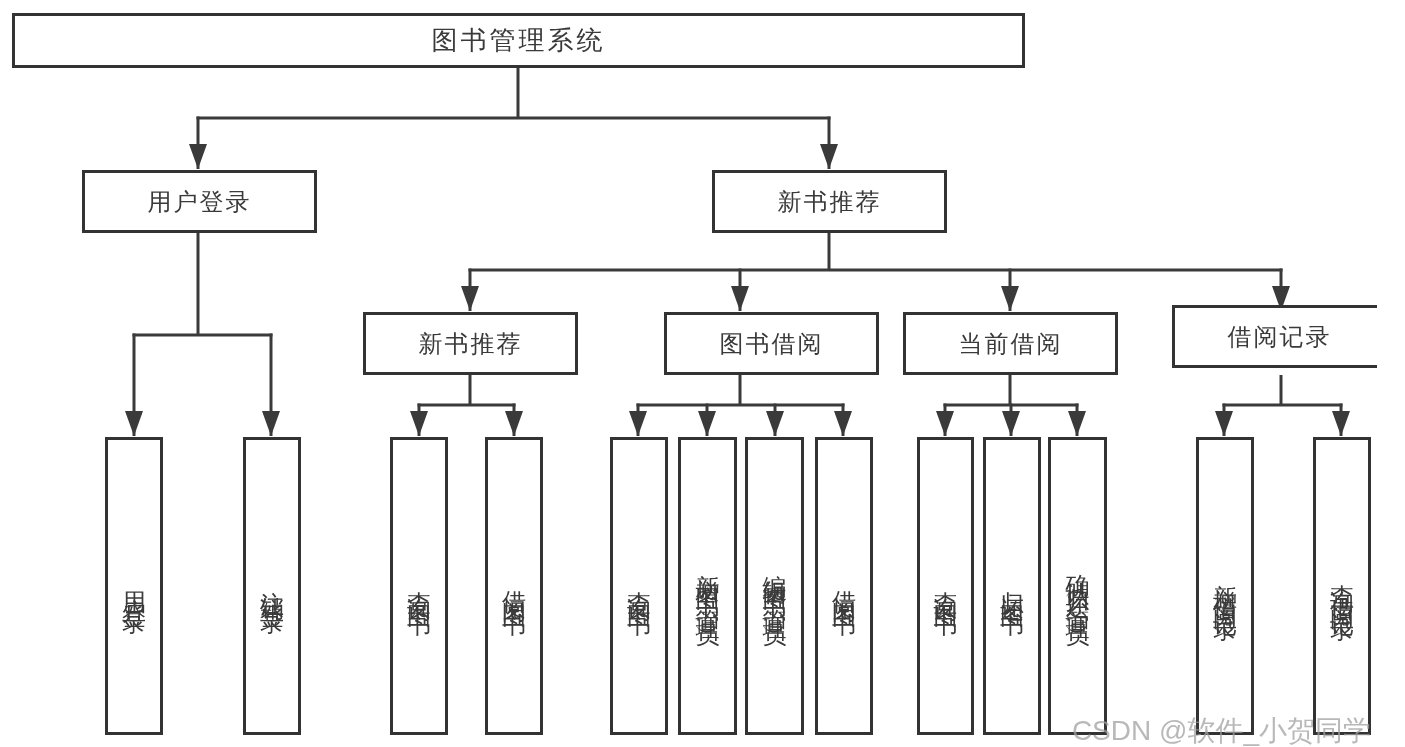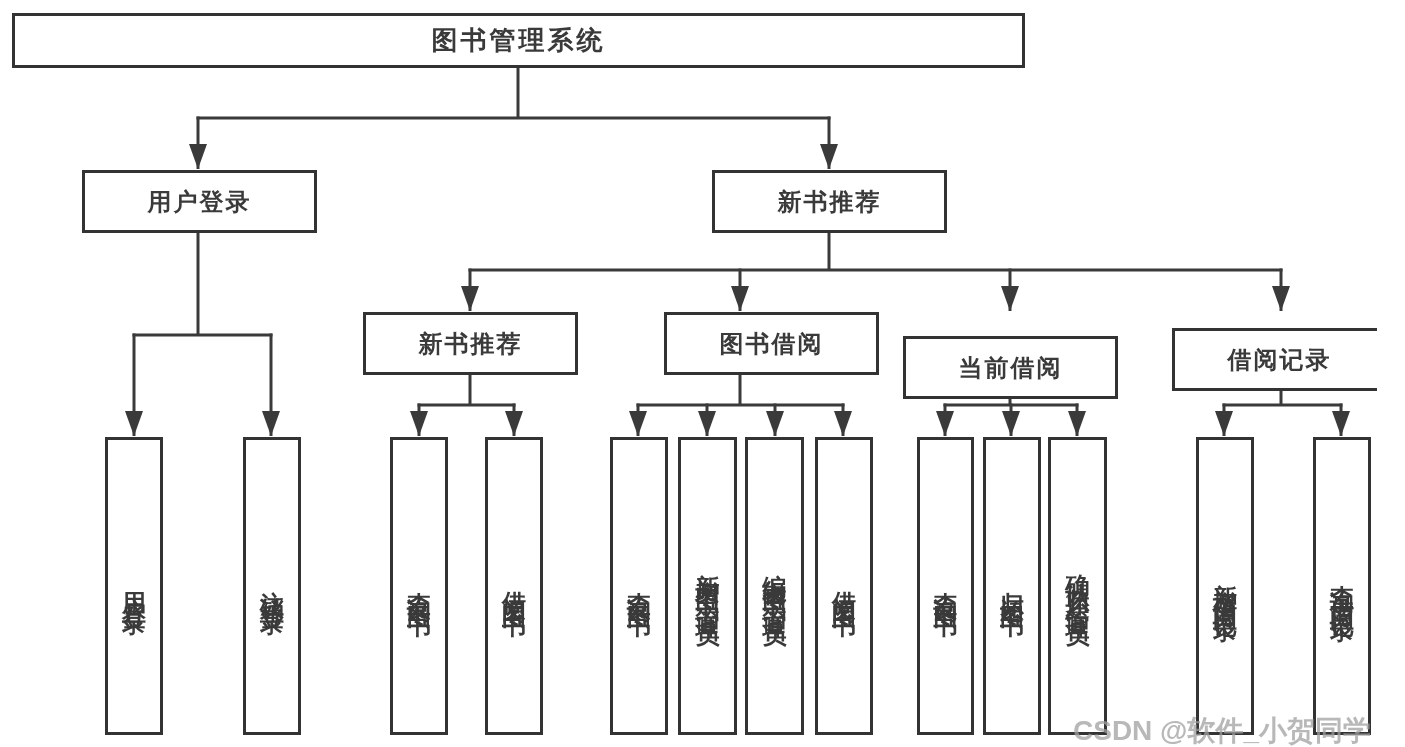--- a/index.html
+++ b/index.html
@@ -7,21 +7,20 @@
     padding: 0;
     background: #ffffff;
     font-family: "Liberation Sans", sans-serif;
   }
   .canvas {
     position: relative;
     width: 1377px;
     height: 747px;
     background: #ffffff;
     overflow: hidden;
-    font-weight: bold;
   }
   .connectors {
     position: absolute;
     left: 0;
     top: 0;
     width: 1405px;
     height: 747px;
   }
   .node {
     position: absolute;
@@ -116,22 +115,22 @@
     </g>
   </svg>
 
   <div class="node hbox rootbox" style="left:12px; top:13px; width:1013px; height:55px;">图书管理系统</div>
 
   <div class="node hbox" style="left:82px; top:170px; width:235px; height:63px;">用户登录</div>
   <div class="node hbox" style="left:712px; top:170px; width:235px; height:63px;">新书推荐</div>
 
   <div class="node hbox" style="left:363px; top:312px; width:215px; height:63px;">新书推荐</div>
   <div class="node hbox" style="left:633px; top:312px; width:215px; height:63px;margin-left:31px;">图书借阅</div>
-  <div class="node hbox" style="left:903px; top:312px; width:215px; height:63px;margin-top:24px;">当前借阅</div>
-  <div class="node hbox" style="left:1172px; top:328px; width:215px; height:63px;">借阅记录</div>
+  <div class="node hbox" style="left:903px; top:312px; width:215px; height:63px;">当前借阅</div>
+  <div class="node hbox" style="left:1172px; top:305px; width:215px; height:63px;">借阅记录</div>
 
   <div class="node vbox" style="left:105px; top:437px; width:58px; height:298px;">用户登录</div>
   <div class="node vbox" style="left:243px; top:437px; width:58px; height:298px;">注销登录</div>
 
   <div class="node vbox" style="left:390px; top:437px; width:58px; height:298px;">查询图书</div>
   <div class="node vbox" style="left:485px; top:437px; width:58px; height:298px;">借阅图书</div>
 
   <div class="node vbox" style="left:610px; top:437px; width:58px; height:298px;">查询图书</div>
   <div class="node vbox" style="left:678px; top:437px; width:59px; height:298px;">新增图书（管理员）</div>
   <div class="node vbox" style="left:745px; top:437px; width:59px; height:298px;">编辑图书（管理员）</div>

